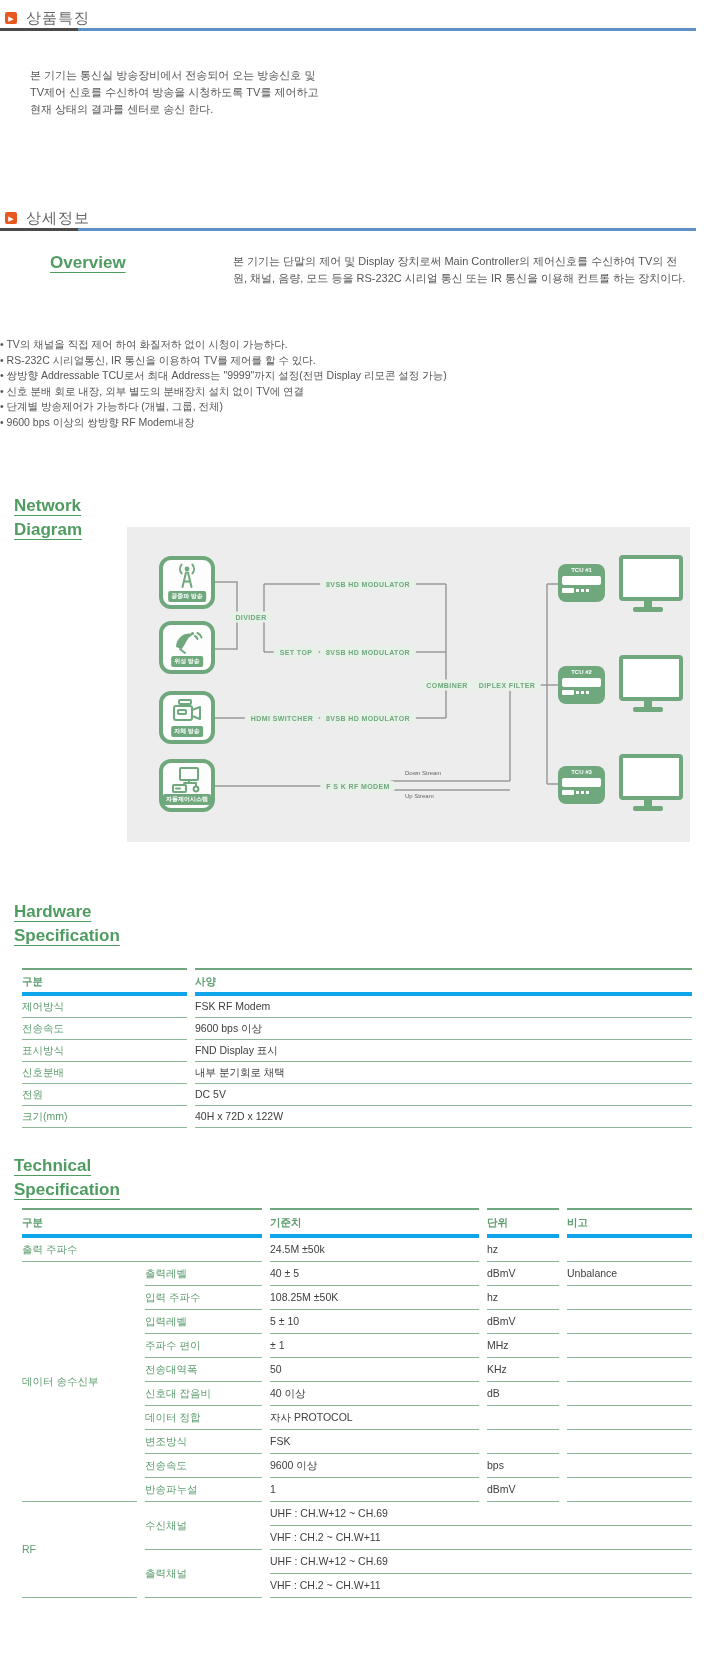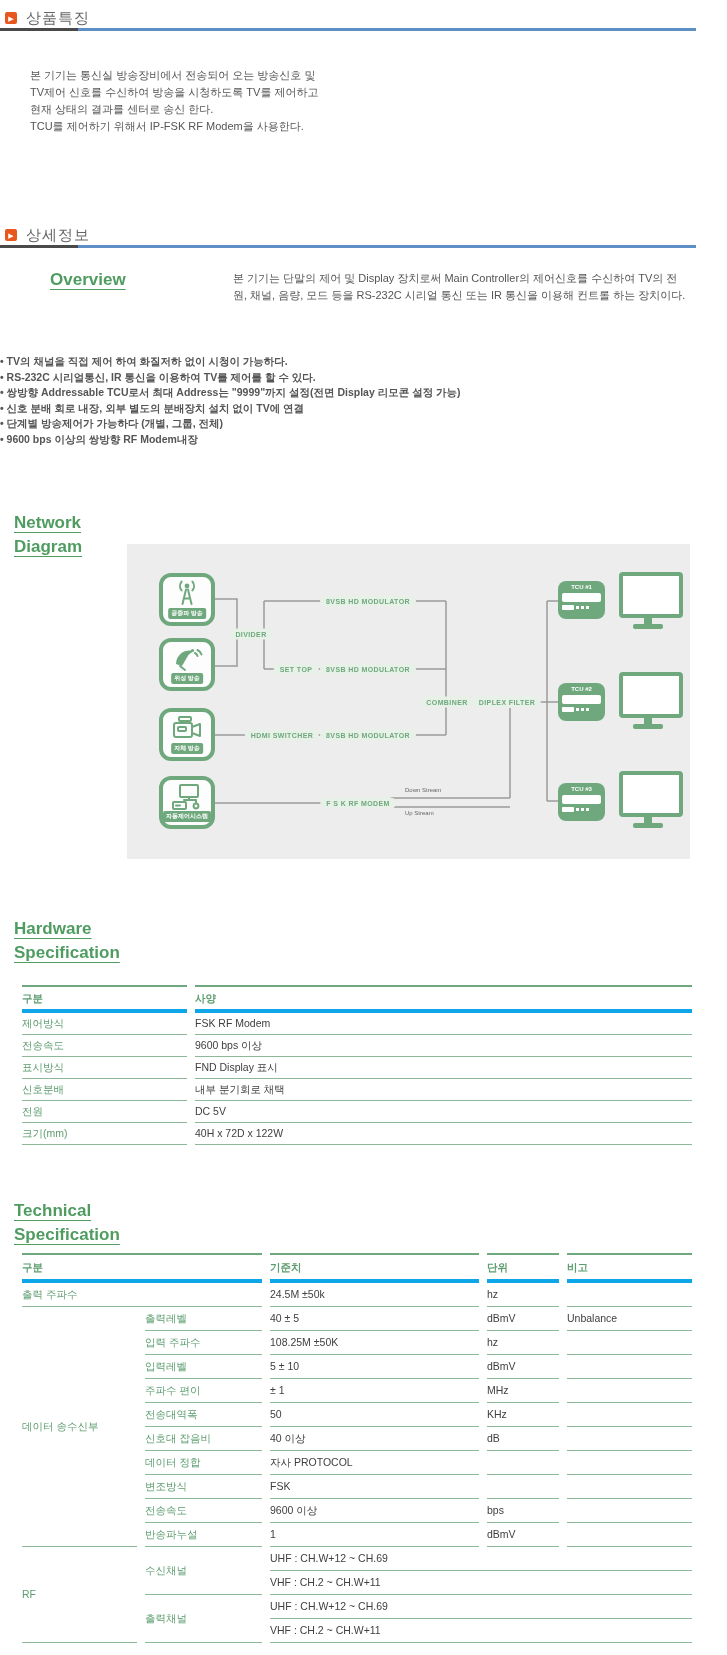--- a/index.html
+++ b/index.html
@@ -18,21 +18,21 @@
   .intro{margin:36px 0 0 30px;font-size:11px;line-height:17px;color:#555;}
 
   
   .row{display:flex;}
   .lhead{flex:0 0 197px;padding-left:14px;box-sizing:border-box;}
   .lhead-narrow{flex:0 0 127px;padding-left:14px;box-sizing:border-box;}
   .grn-line{display:block;font-size:17px;font-weight:bold;color:#4f9c61;
             text-decoration:underline;text-underline-offset:4px;line-height:24px;width:fit-content;}
   .rbody{flex:1;}
   .ov-text{font-size:11px;line-height:17px;color:#555;margin-top:2px;padding-right:10px;}
-  .feat-item{font-size:10.5px;line-height:15.5px;color:#555;font-weight:bold;}
+  .feat-item{font-size:10.5px;line-height:15.5px;color:#555;}
   .feat-item::before{content:"• ";}
 
   
   .diagram{position:relative;width:563px;height:315px;background:#ededed;margin-top:33px;}
   .diagram svg.wires{position:absolute;left:0;top:0;}
   .src{position:absolute;left:32px;width:56px;height:53px;background:#fcfdfc;
        border:4px solid #6fa87d;border-radius:12px;box-sizing:border-box;}
   .src-icon{position:absolute;left:50%;top:2px;transform:translateX(-50%);}
   .src-label{position:absolute;bottom:3px;left:50%;transform:translateX(-50%);
              background:#6fa87d;color:#fff;font-size:6px;font-weight:bold;
@@ -64,41 +64,40 @@
   td.last{border-bottom:2px solid #6fa87e;}
   table.hw th{height:22px;} table.hw td{height:21px;}
   table.tech th{height:24px;} table.tech td{height:23px;}
 
   .mt-sec2{margin-top:82px;}
   .mt-overview{margin-top:20px;margin-left:36px;}
   .mt-features{margin-top:50px;}
   .mt-network{margin-top:64px;}
   .mt-hw{margin-top:58px;}
   .mt-hwtable{margin-top:20px;}
-  .mt-tech{margin-top:54px;}
+  .mt-tech{margin-top:26px;}
   .mt-techtable{margin-top:6px;}
 </style>
 </head>
 <body>
 
 <div class="page">
 
   <div class="sec-head">
     <span class="bullet">
         <span class="bullet-arrow">▶</span>
       </span>
     <span class="sec-title">상품특징</span>
   </div>
   <div class="sec-line"></div>
 
   <div class="intro">
     <div>본 기기는 통신실 방송장비에서 전송되어 오는 방송신호 및</div>
     <div>TV제어 신호를 수신하여 방송을 시청하도록 TV를 제어하고</div>
     <div>현재 상태의 결과를 센터로 송신 한다.</div>
-    <div>TCU를 제어하기 위해서 IP-FSK RF Modem을 사용한다.</div>
   </div>
 
   <div class="sec-head mt-sec2">
     <span class="bullet">
         <span class="bullet-arrow">▶</span>
       </span>
     <span class="sec-title">상세정보</span>
   </div>
   <div class="sec-line"></div>
 

